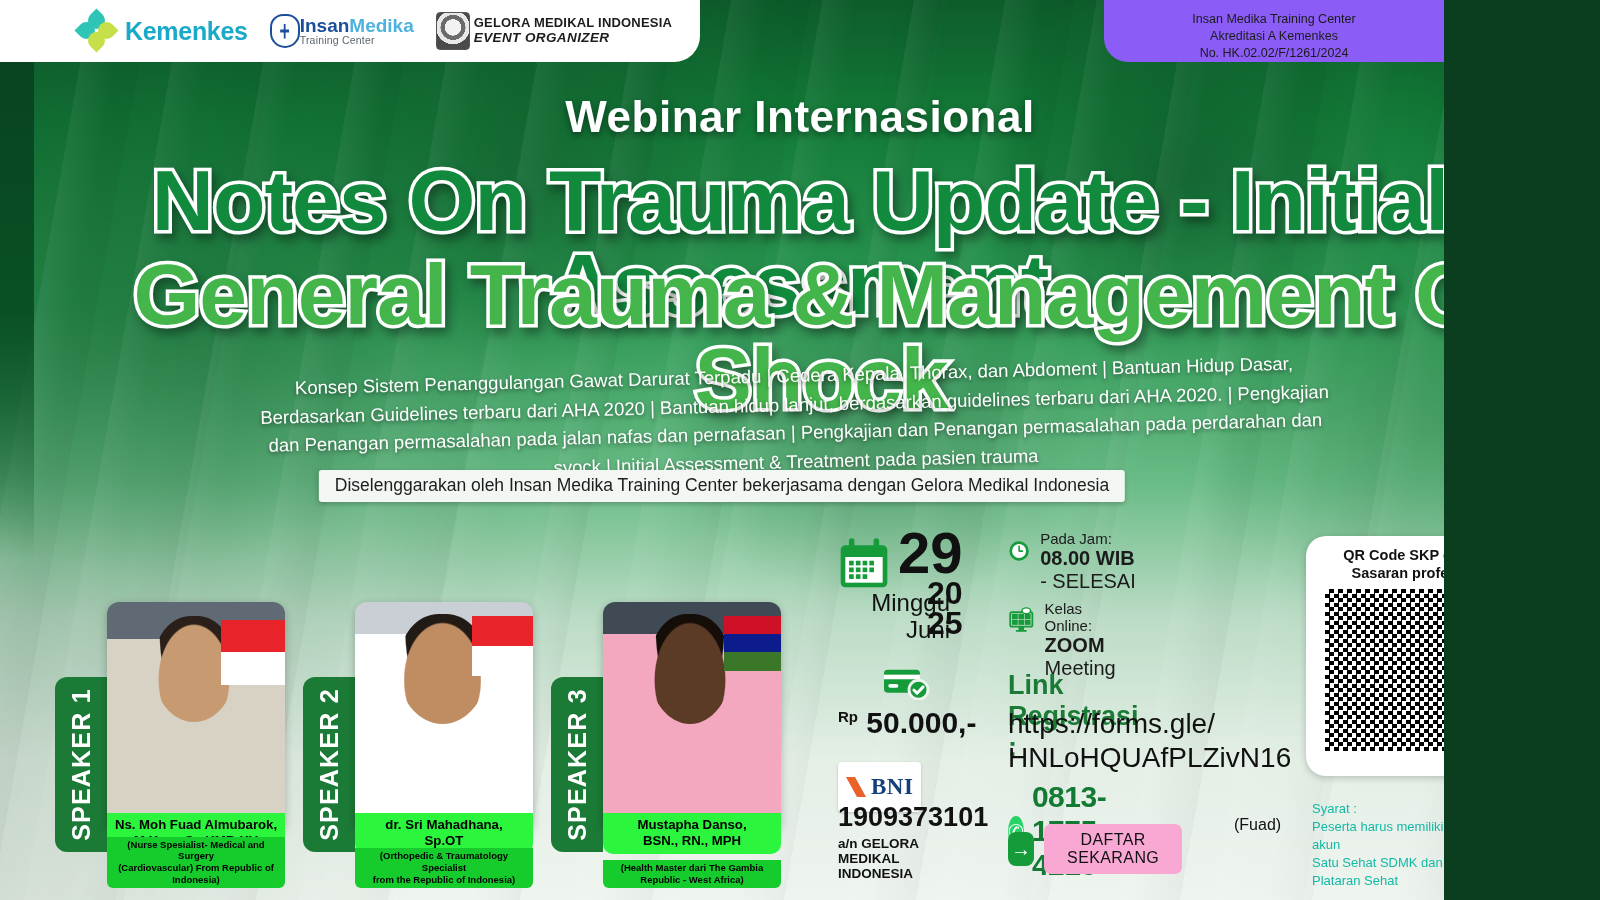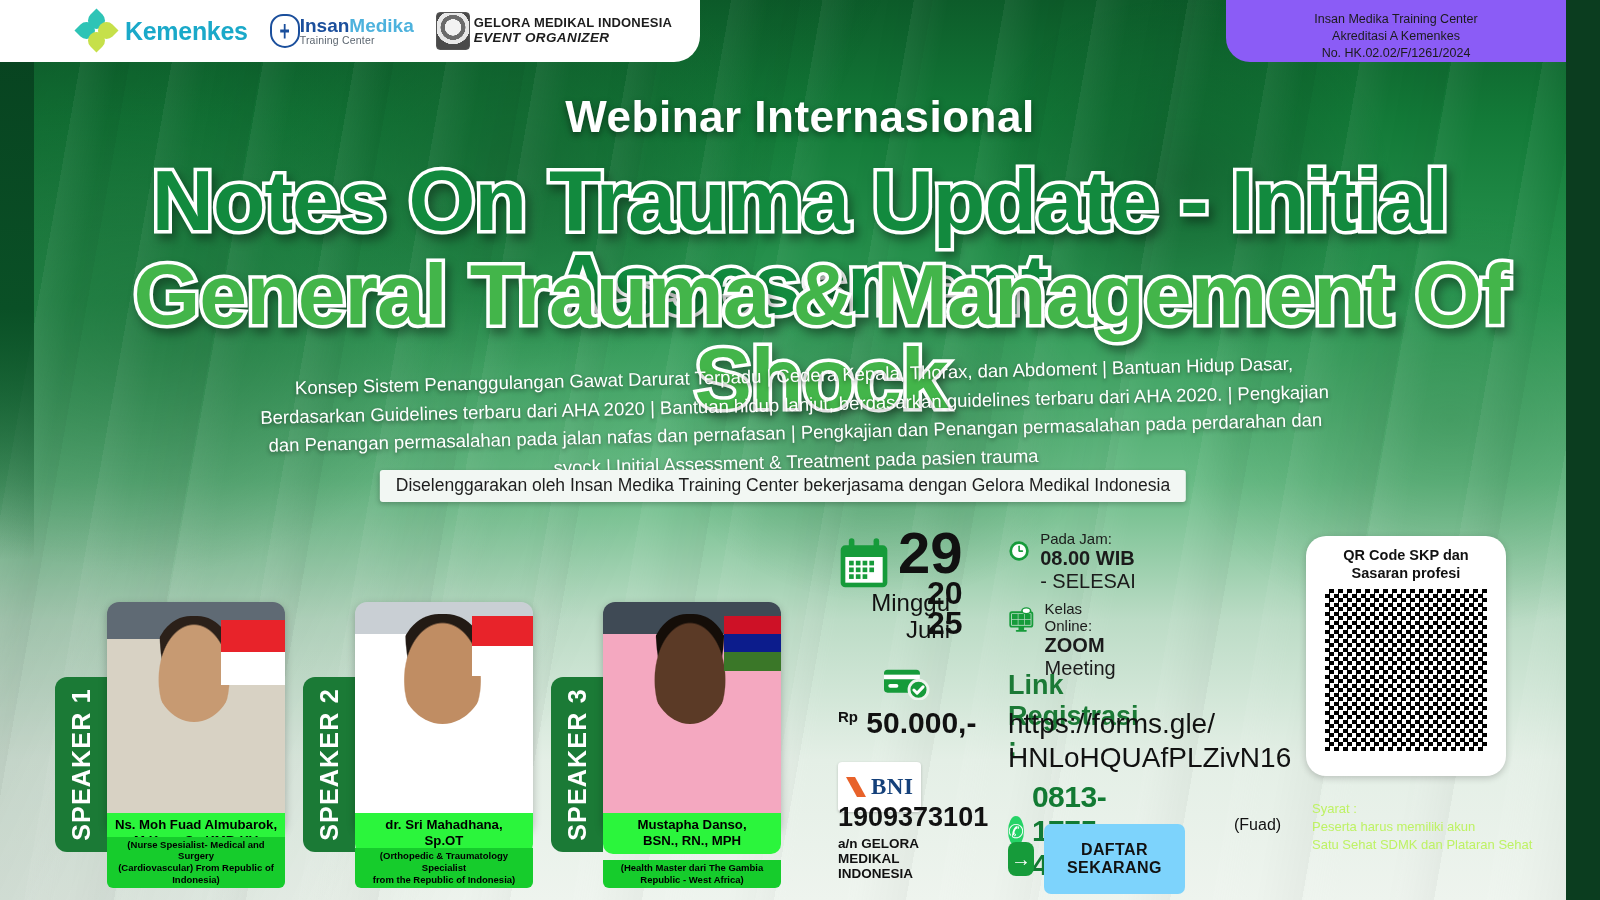--- a/index.html
+++ b/index.html
@@ -5,21 +5,21 @@
   * { box-sizing: border-box; margin: 0; padding: 0; }
   html, body {
     width: 1600px; height: 900px;
     font-family: "Liberation Sans", sans-serif;
     overflow: hidden;
     background: #0b3d1f;
   }
 
   #poster {
     position: relative;
-    width: 1566px; height: 900px;
+    width: 1444px; height: 900px;
     overflow: hidden;
   }
 
   
   .bg-base {
     position: absolute; inset: 0;
     background:
       linear-gradient(to bottom,
         #0d5c2a 0px,
         #137a38 120px,
@@ -269,22 +269,22 @@
   .reg-url2 { position:absolute; left: 172px; top: 214px; font-size: 28px; color:#111; }
   .wa-row { position:absolute; left: 172px; top: 252px; display:flex; align-items:center; gap: 8px; }
   .wa-ico { width: 30px; height: 30px; border-radius: 50%; background:#25d366;
     display:flex; align-items:center; justify-content:center; color:#fff; font-size: 19px; }
   .wa-num { font-size: 30px; font-weight: bold; color:#127a33; letter-spacing:-.5px; }
   .wa-owner { position:absolute; left: 398px; top: 288px; font-size: 16px; color:#111; }
 
   .cta-row { position:absolute; left: 172px; top: 296px; display:flex; align-items:center; gap: 10px; }
   .cta-arrow { width: 40px; height: 34px; border-radius: 8px; background:#169b3a;
      display:flex; align-items:center; justify-content:center; color:#fff; font-size:20px; }
-  .cta-btn { background:#7dd3fc; border:none; border-radius: 7px; padding: 17px 16px;
-     font-size: 16px; font-weight: bold; color:#111; font-stretch: condensed; letter-spacing:.4px; cursor:pointer; }
+  .cta-btn { background:#f9a8d4; border:none; border-radius: 7px; padding: 7px 16px;
+     font-size: 16px; font-weight: normal; color:#111; font-stretch: condensed; letter-spacing:.4px; cursor:pointer; }
 
   
   .qr-panel {
     position: absolute; left: 1306px; top: 536px;
     width: 200px; height: 240px;
     background: #ffffff; border-radius: 20px;
     padding: 10px 10px 8px;
     z-index: 5;
     box-shadow: 0 2px 7px rgba(0,0,0,.2);
   }
@@ -293,21 +293,21 @@
     width: 162px; height: 162px; margin: 7px auto 0;
     background-color:#fff;
     background-image:
       repeating-conic-gradient(#000 0 25%, #fff 0 50%),
       repeating-conic-gradient(#000 0 25%, #fff 0 50%);
     background-size: 9px 9px, 5px 5px;
     background-position: 0 0, 3px 4px;
   }
   .qr-note {
     position: absolute; left: 1312px; top: 800px;
-    font-size: 13px; color:#bef264; line-height: 1.38; z-index: 5;
+    font-size: 13px; color:#14b8a6; line-height: 1.38; z-index: 5;
   }
 </style>
 </head>
 <body>
 
 <div id="poster">
 
   <div class="bg-base"></div>
   <div class="bg-photo"></div>
   <div class="bg-streaks"></div>

